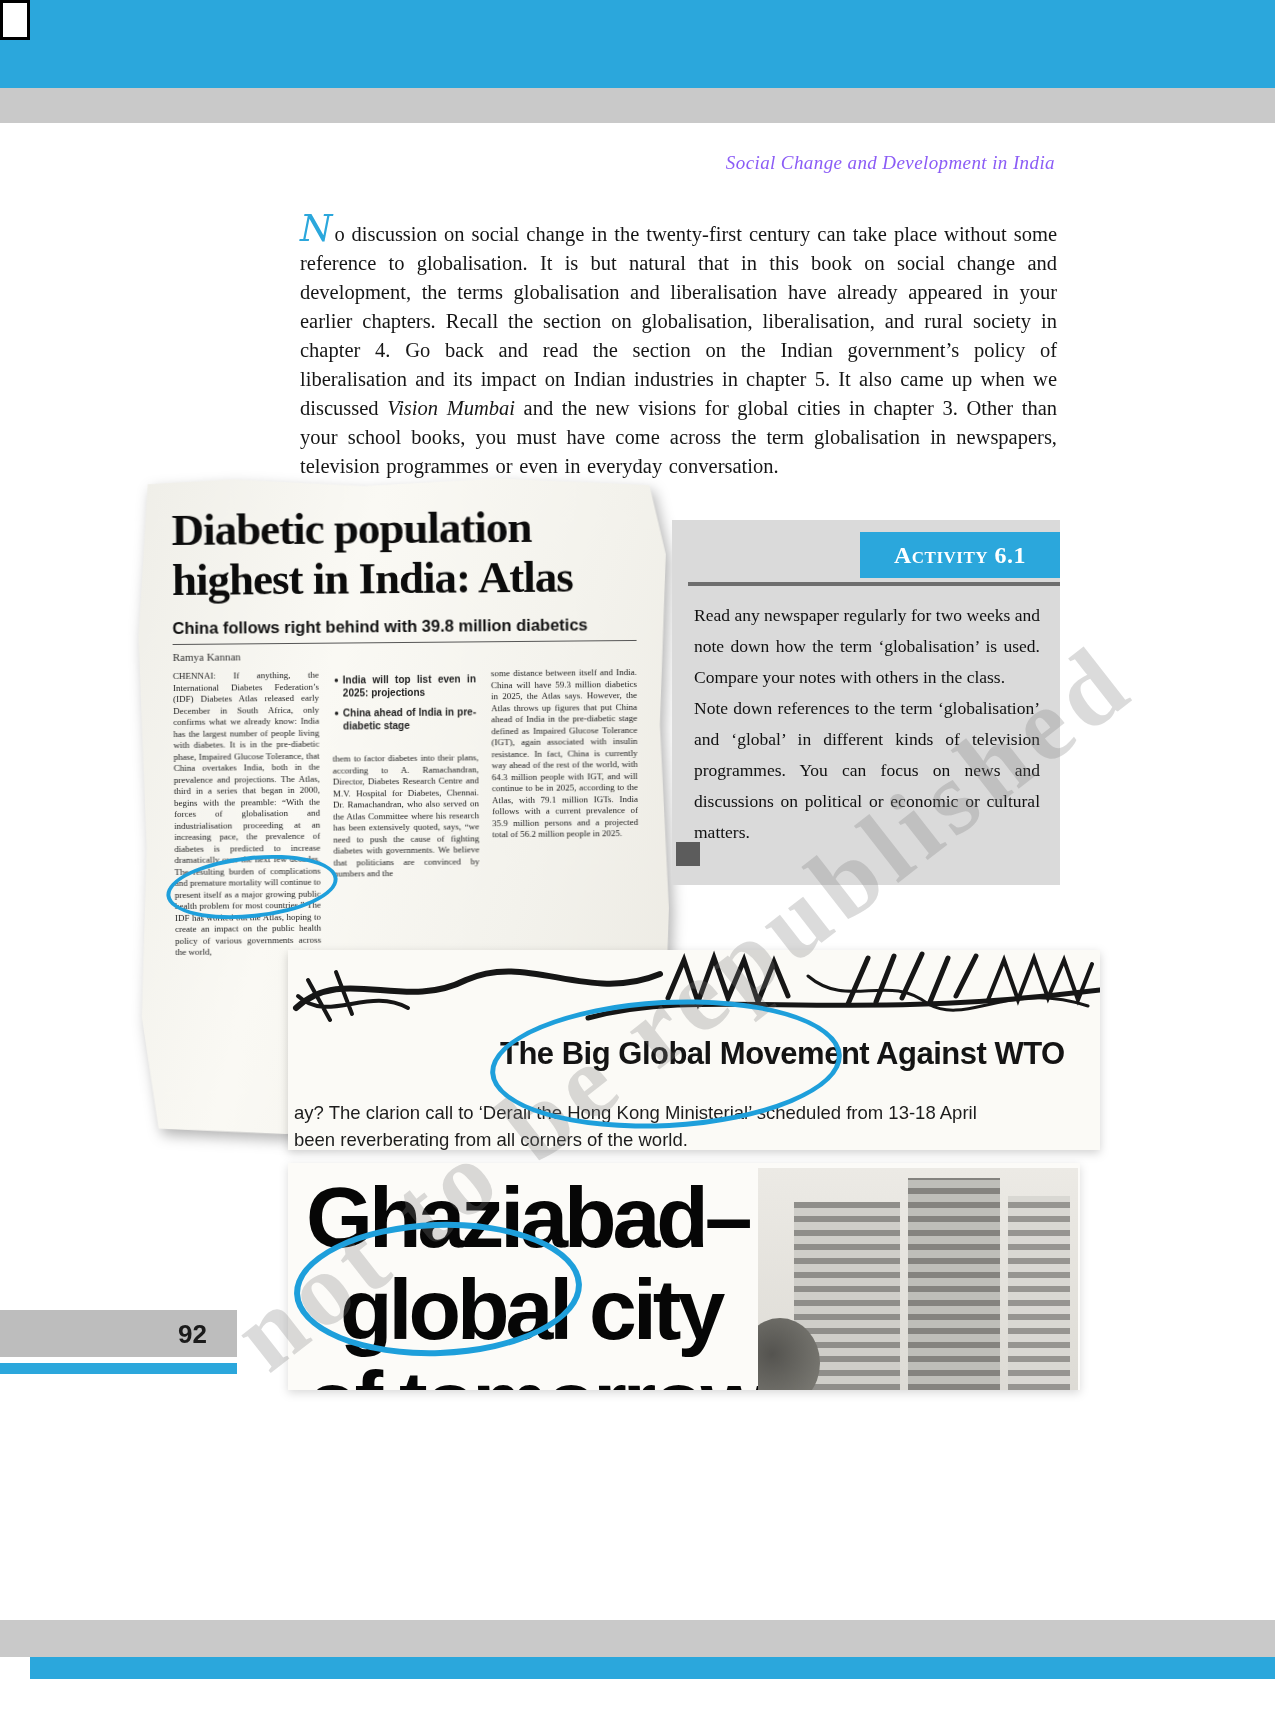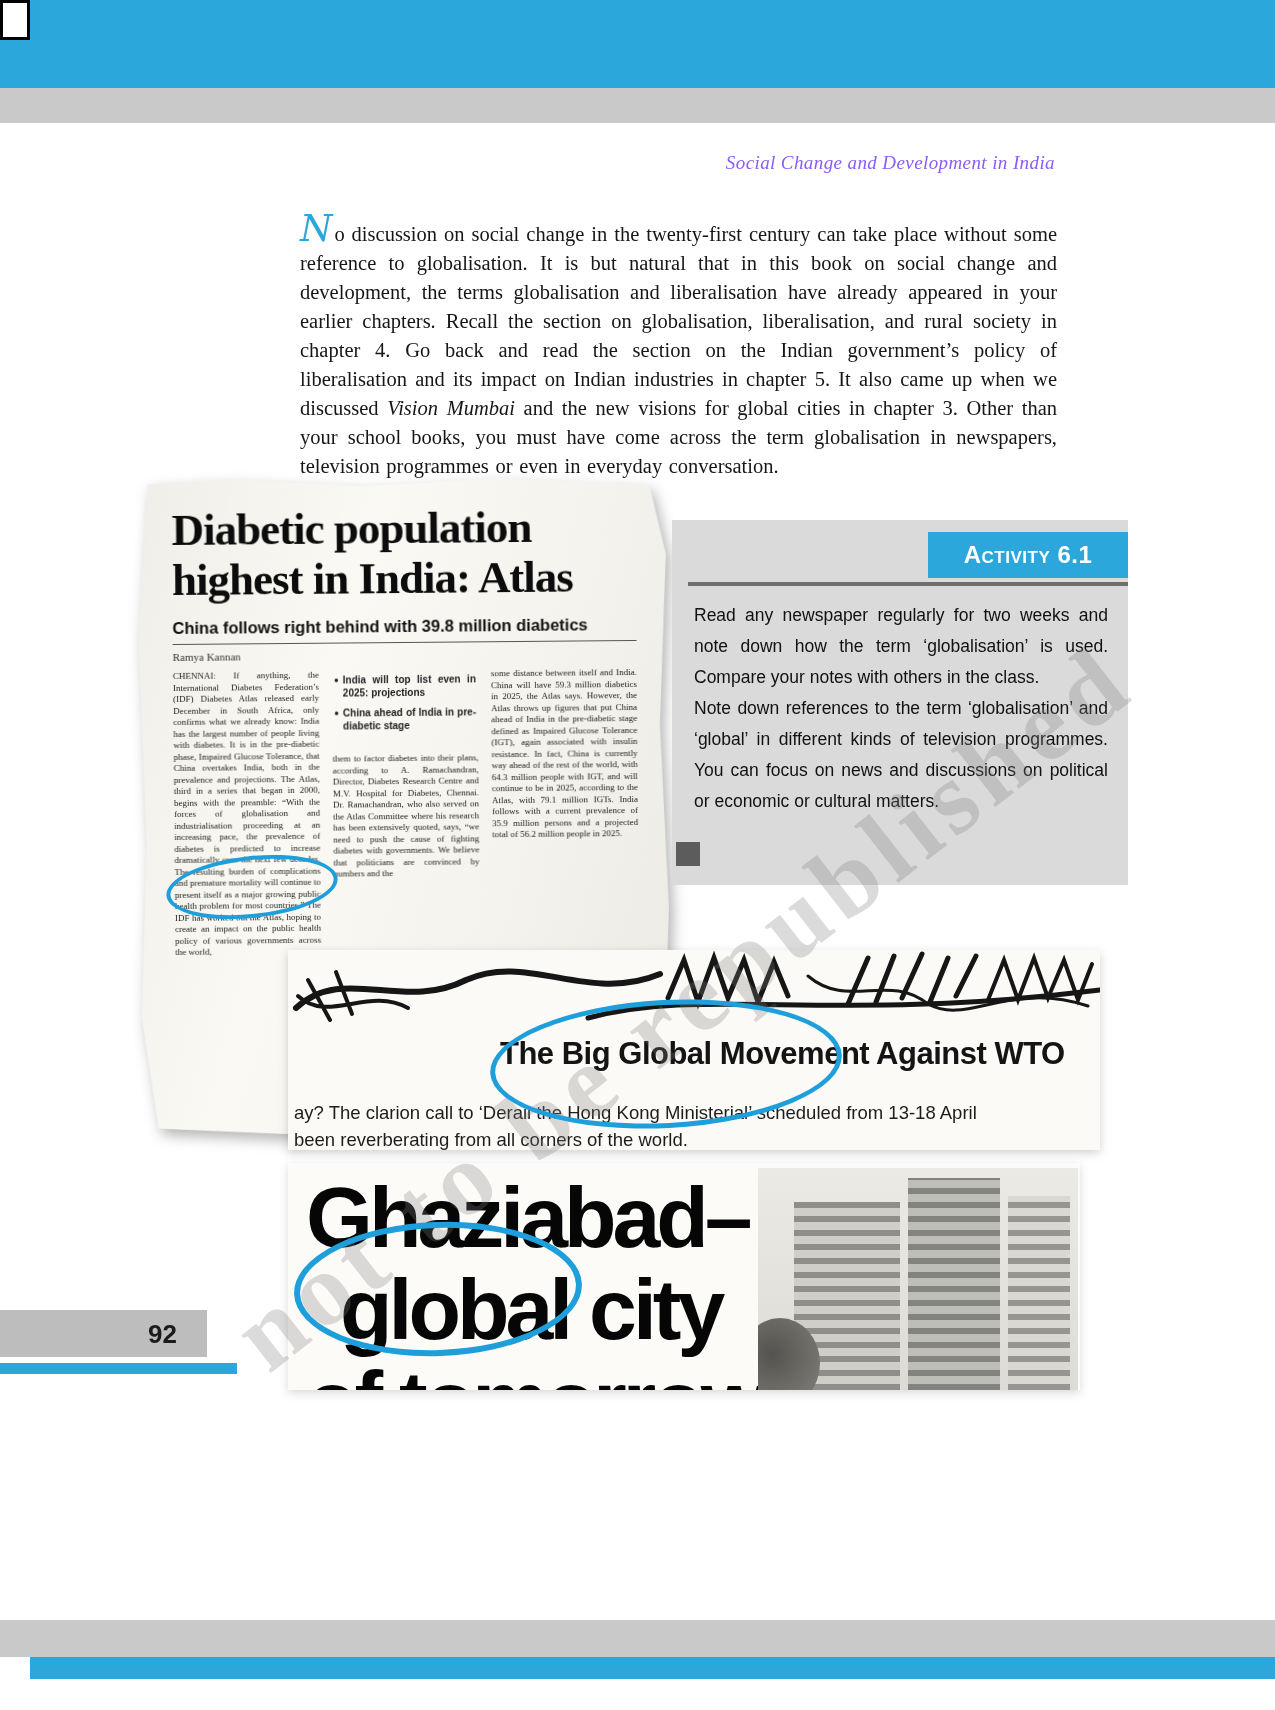--- a/index.html
+++ b/index.html
@@ -6,21 +6,21 @@
   body { background:#ffffff; font-family:"Liberation Serif", serif; }
   .page { position:relative; width:1275px; height:1710px; background:#ffffff; overflow:hidden; }
 
   
   .top-cyan   { position:absolute; left:0; top:0; width:1275px; height:88px; background:#2BA7DC; }
   .corner-box { position:absolute; left:0; top:0; width:30px; height:40px; background:#ffffff; border:3px solid #000; }
   .top-gray   { position:absolute; left:0; top:88px; width:1275px; height:35px; background:#C9C9C9; }
   .bottom-gray{ position:absolute; left:0; top:1620px; width:1275px; height:37px; background:#C9C9C9; }
   .bottom-cyan{ position:absolute; left:30px; top:1657px; width:1245px; height:22px; background:#2BA7DC; }
 
-  .badge-gray { position:absolute; left:0; top:1310px; width:207px; height:47px; background:#BDBDBD; }
+  .badge-gray { position:absolute; left:0; top:1310px; width:237px; height:47px; background:#BDBDBD; }
   .badge-num  { position:absolute; right:30px; top:9px; font-family:"Liberation Sans", sans-serif; font-weight:700; font-size:26px; color:#1b1b1b; }
   .badge-cyan { position:absolute; left:0; top:1363px; width:237px; height:11px; background:#2BA7DC; }
 
   
   .running-head { position:absolute; top:152px; right:220px; font-style:italic; font-size:19px; color:#8b5cf6; letter-spacing:0.4px; }
 
   
   .intro { position:absolute; left:300px; top:210px; width:757px; font-size:20.5px; line-height:29px; text-align:justify; color:#161616; word-spacing:1.5px; }
   .dropcap { font-family:"DejaVu Serif", serif; font-style:italic; font-size:37px; line-height:1; color:#2BA7DC; padding-right:2px; }
   .em { font-style:italic; }
@@ -33,21 +33,21 @@
   .diab-headline { font-weight:700; font-size:45px; line-height:1.1; letter-spacing:-1px; color:#0c0c0c; }
   .diab-subhead  { font-family:"Liberation Sans", sans-serif; font-weight:700; font-size:16.5px; color:#111; margin-top:14px; padding-bottom:6px; border-bottom:1px solid #555; }
   .diab-byline   { font-size:11px; color:#333; margin:6px 0 8px 0; }
   .diab-cols { display:flex; gap:13px; height:468px; overflow:hidden; }
   .diab-col  { flex:1; font-size:9px; line-height:11.5px; text-align:justify; color:#222; }
   .diab-bullets { font-family:"Liberation Sans", sans-serif; font-weight:700; font-size:10px; line-height:13px; margin-bottom:10px; padding:4px 2px; }
   .diab-bullets .b { display:flex; gap:4px; margin-bottom:7px; }
   .diab-bullets .dot { font-size:8px; line-height:13px; }
 
   
-  .activity { position:absolute; left:672px; top:520px; width:456px; height:365px; background:#DADADA; font-family:Liberation Sans, sans-serif; z-index:1; }
+  .activity { position:absolute; left:672px; top:520px; width:388px; height:365px; background:#DADADA; font-family:Liberation Serif, serif; z-index:1; }
   .activity-rule  { position:absolute; left:16px; top:62px; right:0; height:4px; background:#6e6e6e; }
   .activity-title { position:absolute; top:12px; right:0; width:200px; height:46px; background:#2BA7DC; color:#fff; font-weight:700; font-size:24px; font-variant:small-caps; text-align:center; line-height:46px; letter-spacing:0.5px; }
   .activity-body  { position:absolute; top:80px; left:22px; right:20px; font-size:17.5px; line-height:31px; text-align:justify; color:#111; }
   .activity-square{ position:absolute; left:4px; top:322px; width:24px; height:24px; background:#5c5c5c; }
 
   
   .clip2 { position:absolute; left:288px; top:950px; width:812px; height:200px; background:#fbfaf6; z-index:2; filter:drop-shadow(0 3px 5px rgba(0,0,0,0.18)); overflow:hidden; }
   .scribbles { position:absolute; left:0; top:-4px; width:812px; height:90px; }
   .wto-headline { position:absolute; left:212px; top:86px; font-family:"Liberation Sans", sans-serif; font-weight:800; font-size:31px; letter-spacing:-0.5px; color:#141414; white-space:nowrap; }
   .wto-line { position:absolute; left:6px; font-family:"Liberation Sans", sans-serif; font-size:18.5px; color:#1d1d1d; white-space:nowrap; }

